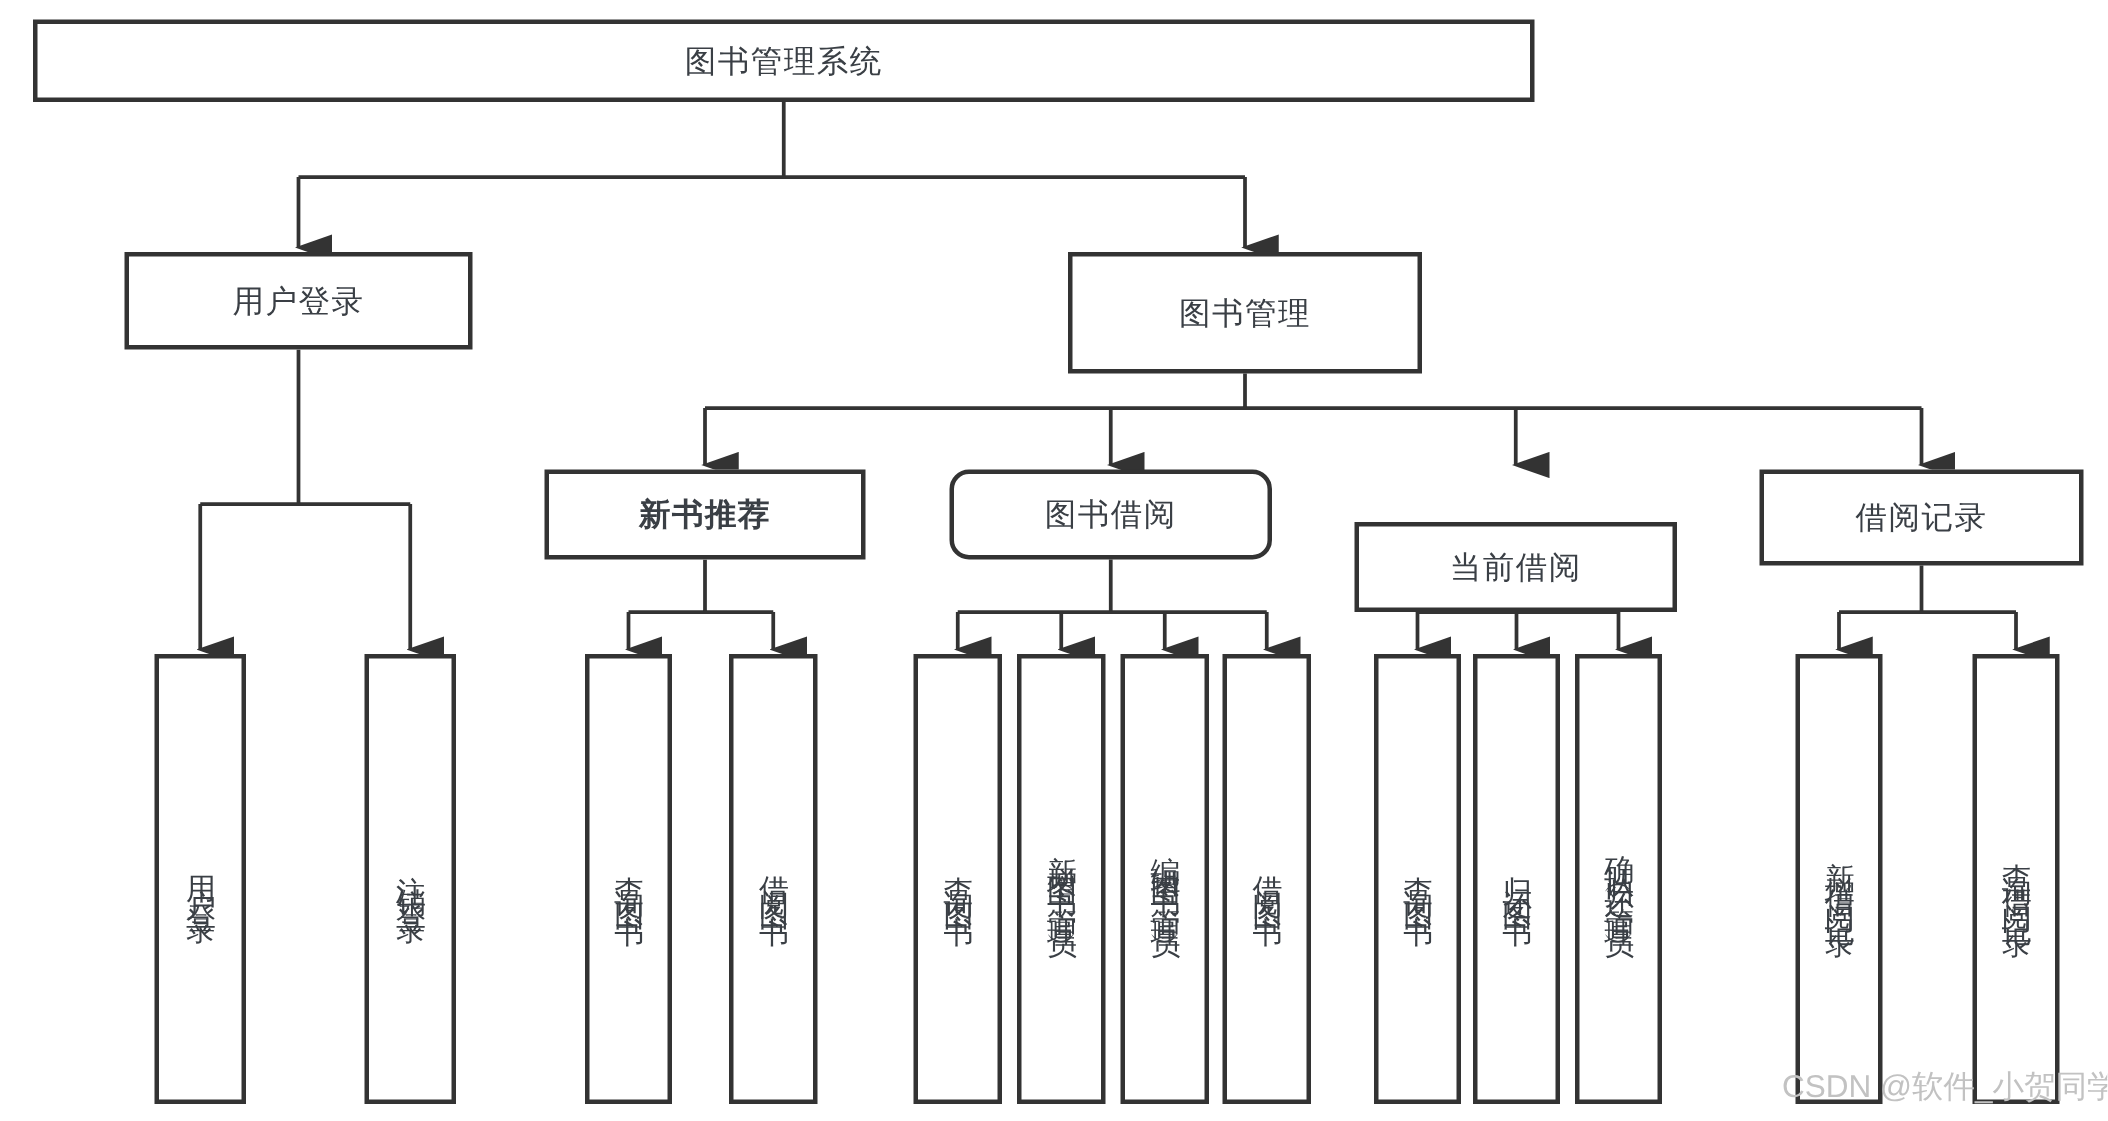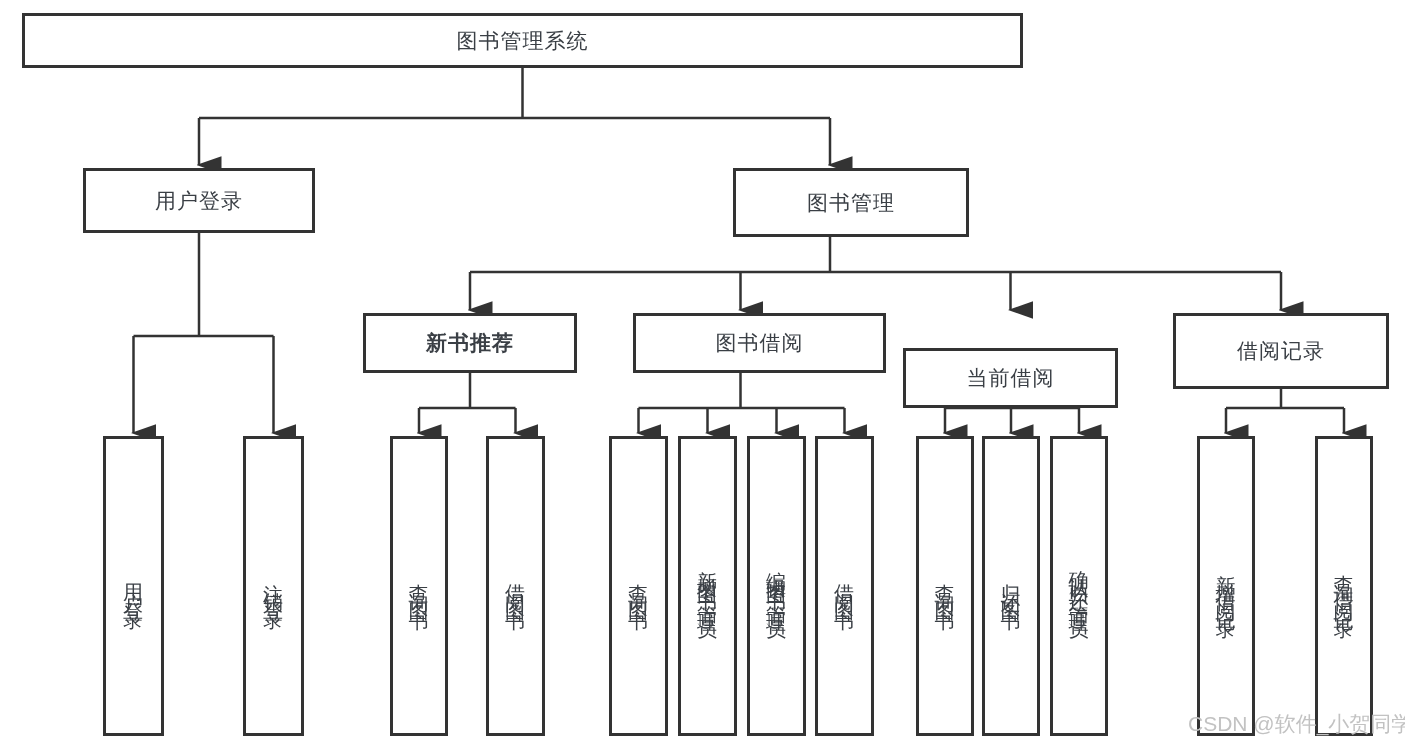--- a/index.html
+++ b/index.html
@@ -100,34 +100,34 @@
     <path class="ln" marker-end="url(#arrow)" d="M1344,408 V433"></path>
   </svg>
 
   <div class="box" style="left:22px; top:13px; width:1001px; height:55px;">
     <span class="h-label">图书管理系统</span>
   </div>
 
   <div class="box" style="left:83px; top:168px; width:232px; height:65px;">
     <span class="h-label">用户登录</span>
   </div>
-  <div class="box" style="left:733px; top:168px; width:236px; height:69px;">
+  <div class="box" style="left:712px; top:168px; width:236px; height:81px;">
     <span class="h-label">图书管理</span>
   </div>
 
   <div class="box" style="left:363px; top:313px; width:214px; height:60px;font-weight:bold;">
     <span class="h-label">新书推荐</span>
   </div>
-  <div class="box" style="left:633px; top:313px; width:253px; height:60px;">
+  <div class="box" style="left:633px; top:313px; width:215px; height:60px;border-radius:13px;">
     <span class="h-label">图书借阅</span>
   </div>
   <div class="box" style="left:903px; top:313px; width:215px; height:60px;margin-top:35px;">
     <span class="h-label">当前借阅</span>
   </div>
-  <div class="box" style="left:1173px; top:313px; width:216px; height:76px;">
+  <div class="box" style="left:1173px; top:313px; width:216px; height:64px;">
     <span class="h-label">借阅记录</span>
   </div>
 
   <div class="box" style="left:103px; top:436px; width:61px; height:300px;">
     <span class="v-text">用户登录</span>
   </div>
   <div class="box" style="left:243px; top:436px; width:61px; height:300px;">
     <span class="v-text">注销登录</span>
   </div>
 

